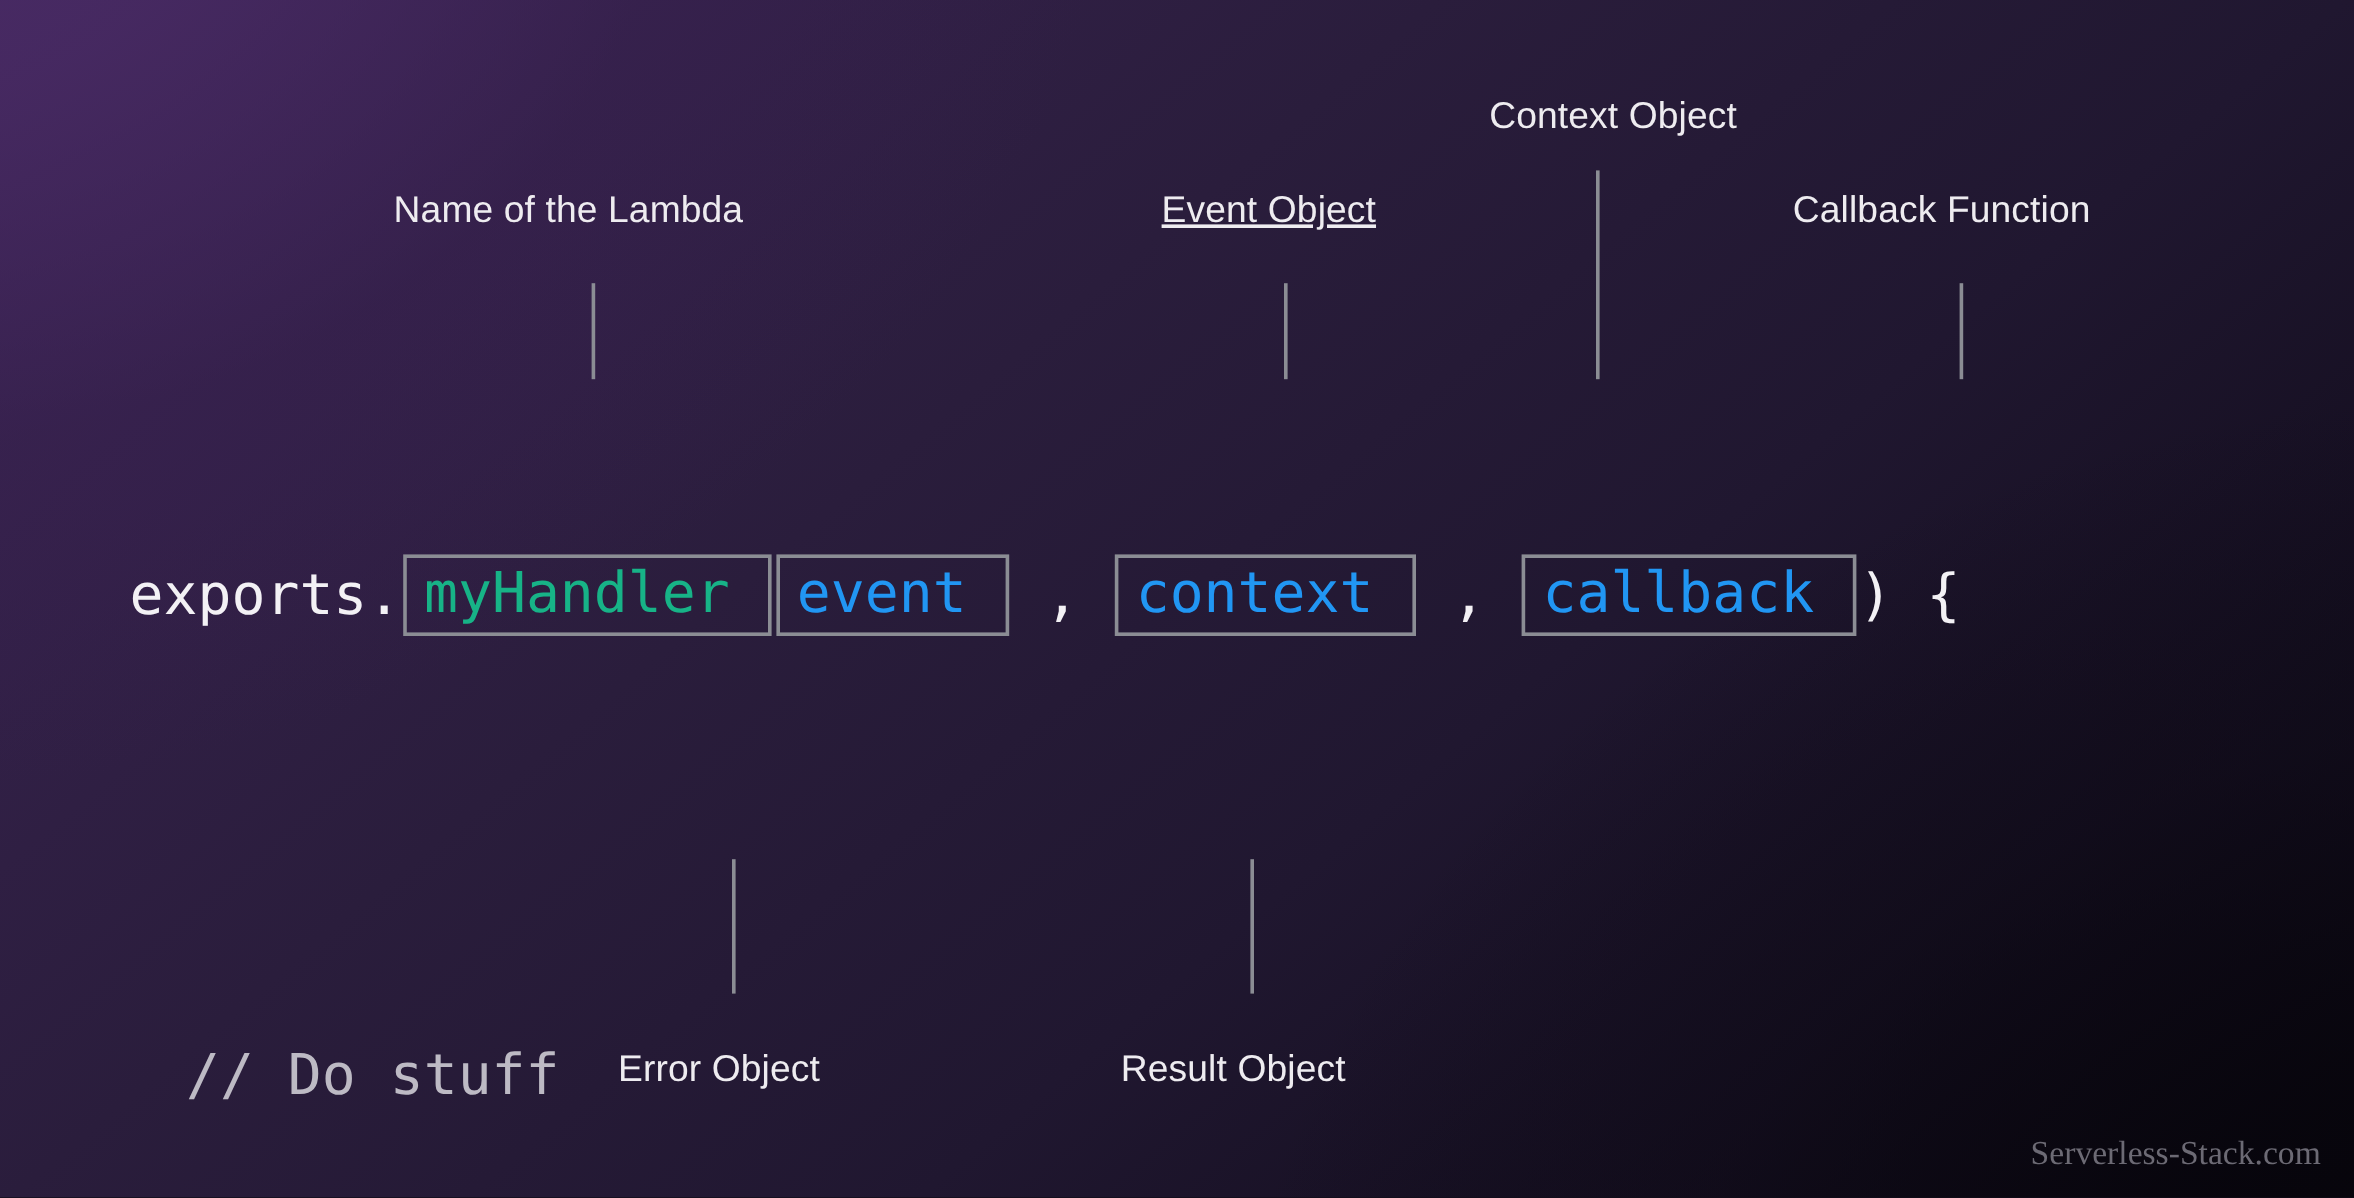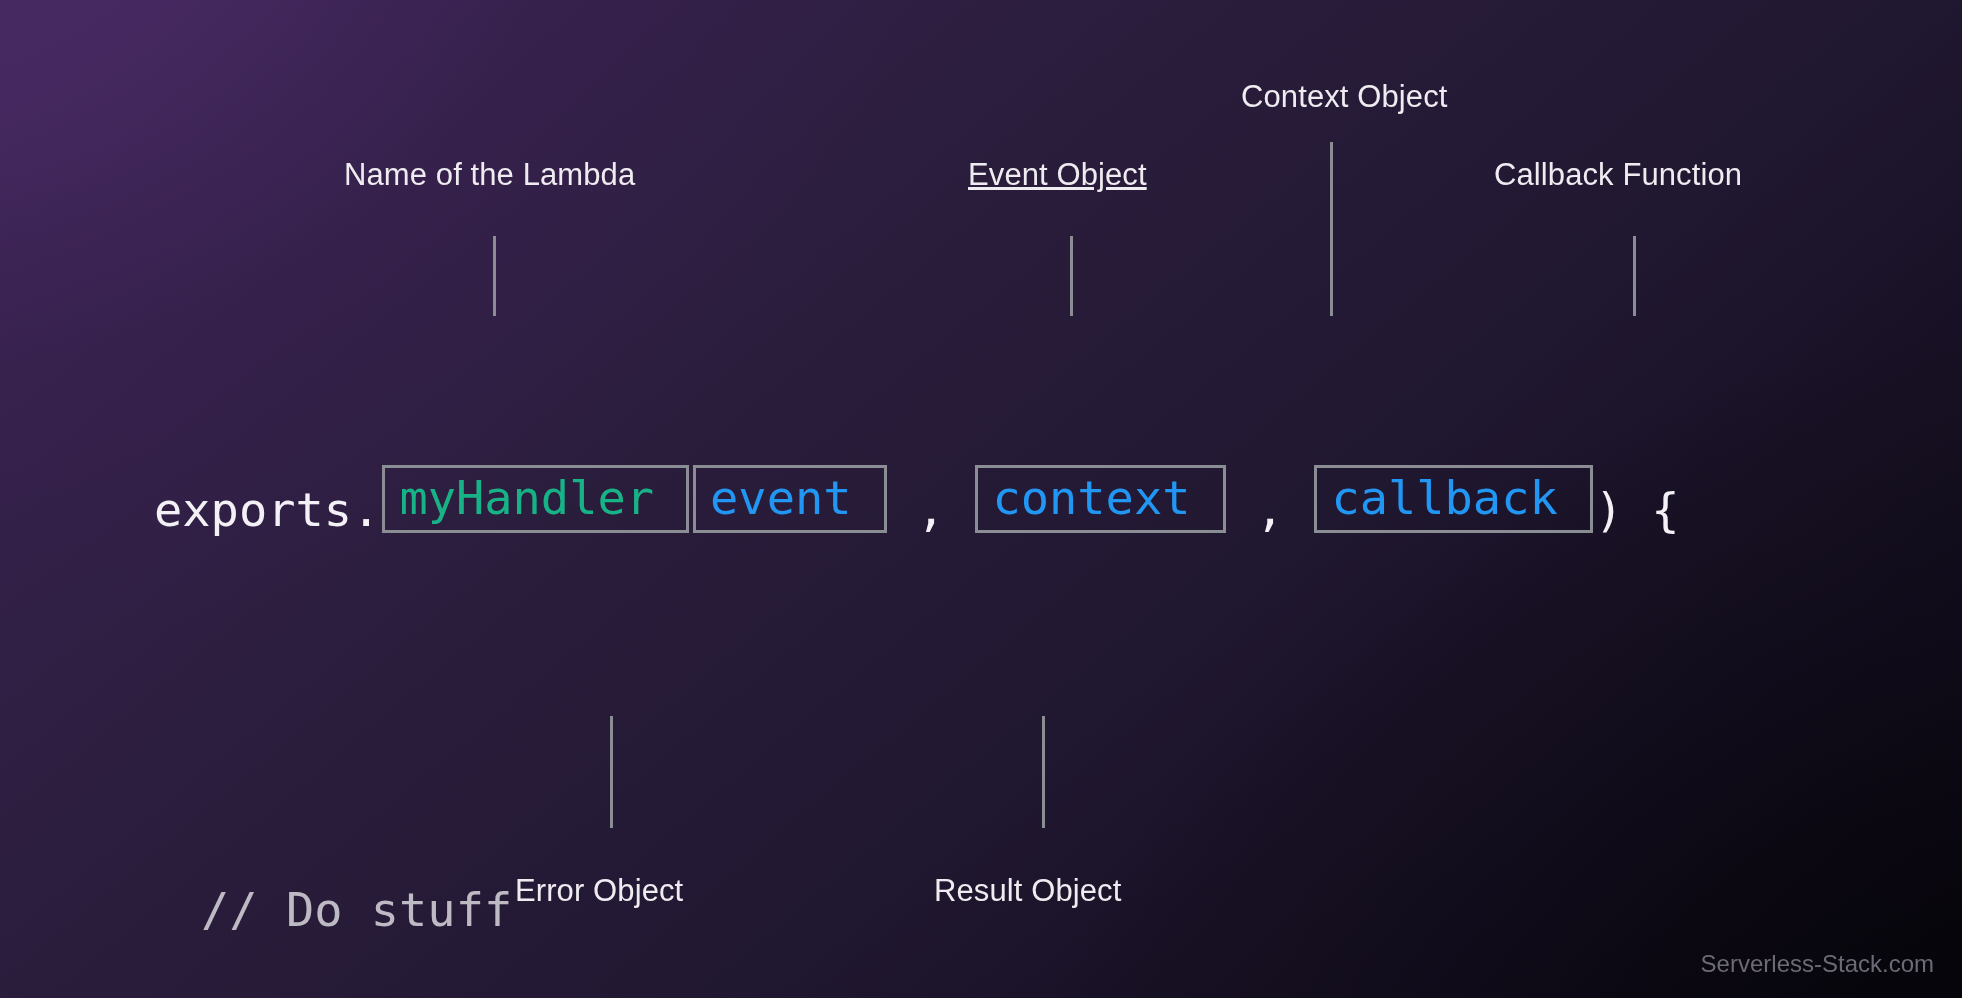--- a/index.html
+++ b/index.html
@@ -31,24 +31,23 @@
     top: 318px;
     font-family: "DejaVu Sans Mono", "Liberation Mono", monospace;
     font-size: 47px;
     line-height: 1.0;
     letter-spacing: 0px;
     color: #f2f0f4;
     white-space: pre;
   }
   .code-line {
     display: flex;
-    align-items: flex-end;
+    align-items: center;
     height: 74px;
     white-space: pre;
-    margin-left: 46px;
   }
   .code-line.blank { height: 44px; }
 
   .tok { white-space: pre; }
   .tok-plain  { color: #f3f1f5; }
   .tok-comment{ color: #bdbac4; }
 
   
   .boxed {
     display: inline-block;
@@ -76,33 +75,33 @@
     position: absolute;
     width: 3px;
     background: #8b8d94;
   }
 
   
   .watermark {
     position: absolute;
     right: 28px;
     bottom: 20px;
-    font-family: Liberation Sans, sans-serif;
-    font-size: 24px;
+    font-family: Liberation Serif, serif;
+    font-size: 28px;
     color: #6c6a74;
     white-space: nowrap;
     text-align: right;
   }
 </style>
 </head>
 <body>
 
 <div id="stage">
 
-  <div class="anno-label" style="left:344px; top:157px;">Name of the Lambda</div>
+  <div class="anno-label" style="left:328px; top:157px;">Name of the Lambda</div>
   <div class="anno-line" style="left:493px; top:236px; height:80px;"></div>
 
   <div class="anno-label" style="left:968px; top:157px;text-decoration:underline;">Event Object</div>
   <div class="anno-line" style="left:1070px; top:236px; height:80px;"></div>
 
   <div class="anno-label" style="left:1241px; top:79px;">Context Object</div>
   <div class="anno-line" style="left:1330px; top:142px; height:174px;"></div>
 
   <div class="anno-label" style="left:1494px; top:157px;text-align:right;">Callback Function</div>
   <div class="anno-line" style="left:1633px; top:236px; height:80px;"></div>

